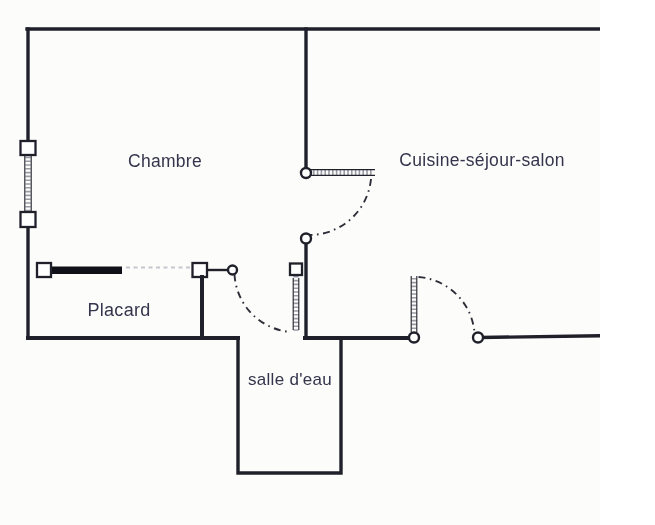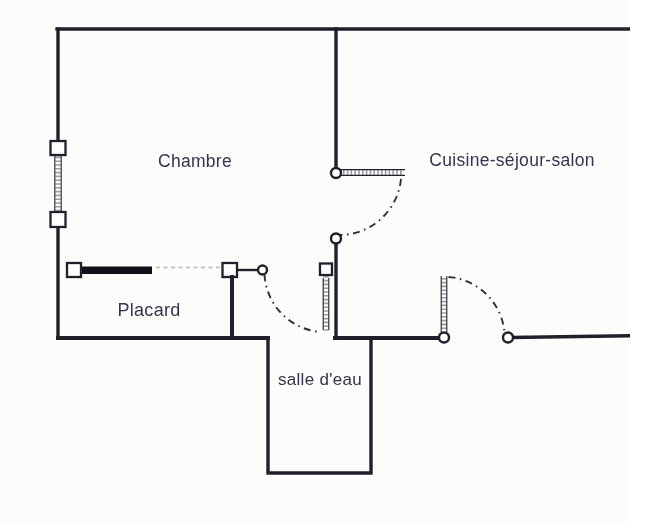--- a/index.html
+++ b/index.html
@@ -7,21 +7,20 @@
     padding: 0;
     background: #ffffff;
     font-family: "Liberation Sans", sans-serif;
   }
   .stage {
     position: relative;
     width: 600px;
     height: 525px;
     background: var(--background, #fcfcfa);
     overflow: hidden;
-    padding-left: 30px;
   }
   svg { display: block; }
 
   .wall {
     stroke: var(--wall, #20202b);
     stroke-width: 3.4;
     stroke-linecap: square;
     fill: none;
   }
   .wall-thick { stroke-width: 4; }

